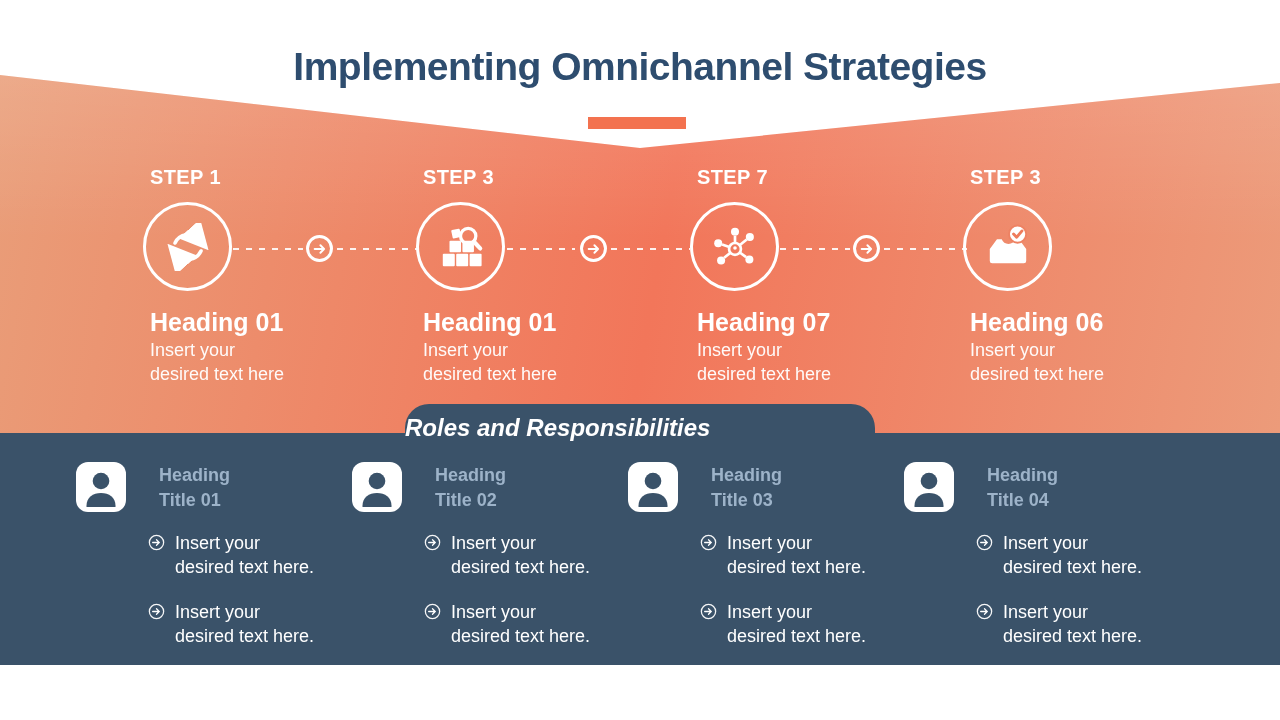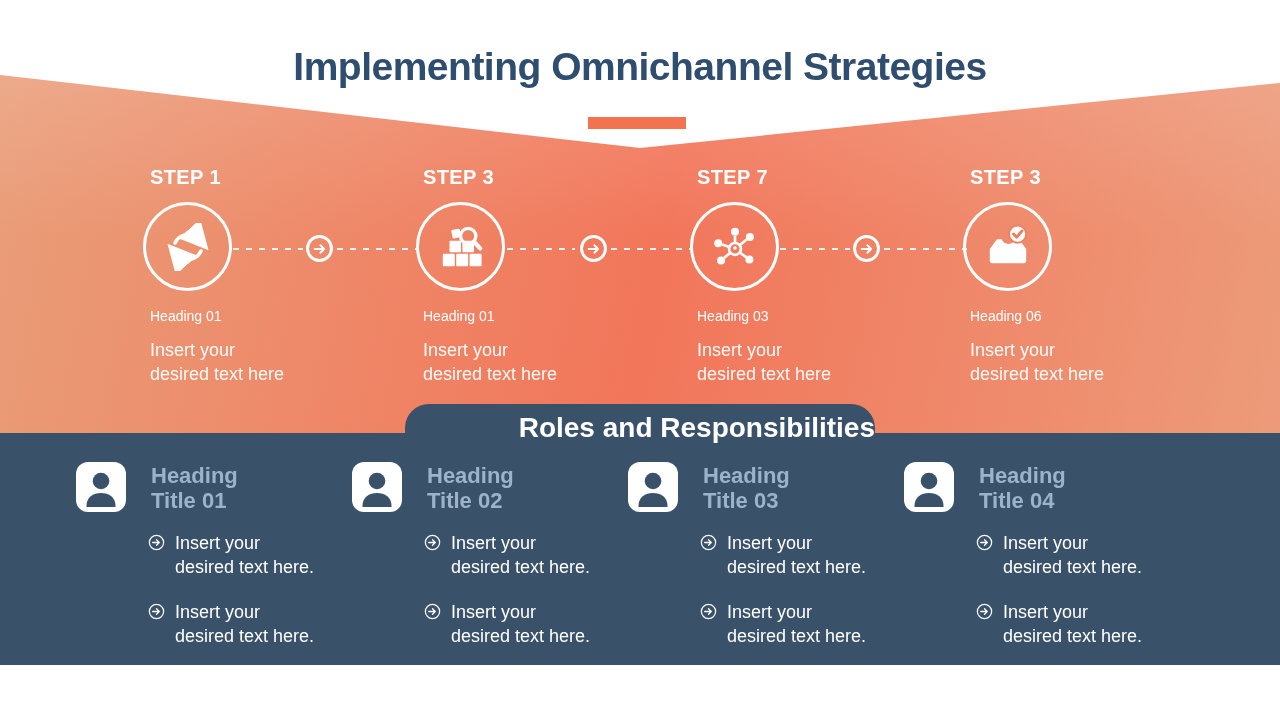--- a/index.html
+++ b/index.html
@@ -22,42 +22,42 @@
   .accent-bar { position:absolute; left:588px; top:117px; width:98px; height:12px; background:var(--accent); }
 
   
   .step { position:absolute; top:166px; width:250px; color:#fff; }
   .step-label { font-size:20px; font-weight:700; letter-spacing:.4px; }
   .step-circle {
     position:absolute; top:36px; left:-7px; width:83px; height:83px;
     border:3.5px solid #fff; border-radius:50%;
     display:flex; align-items:center; justify-content:center;
   }
-  .step-heading { position:absolute; top:142px; font-size:14px; font-weight:400; }
+  .step-heading { position:absolute; top:142px; font-size:25px; font-weight:700; }
   .step-body { position:absolute; top:172px; font-size:18px; line-height:24px; white-space:pre-line; color:rgba(255,255,255,.96); }
 
   .dash {
     position:absolute; top:248px; height:2.4px;
     background:repeating-linear-gradient(90deg, rgba(255,255,255,.9) 0 6px, transparent 6px 13px);
   }
   .badge {
     position:absolute; top:235px; width:21px; height:21px;
     border:3px solid #fff; border-radius:50%;
     display:flex; align-items:center; justify-content:center;
   }
 
   
   .roles-section { position:absolute; left:0; top:433px; width:1280px; height:232px; background:var(--dark); }
   .roles-tab { position:absolute; left:405px; top:404px; width:470px; height:44px; background:var(--dark); border-radius:24px 24px 0 0; }
-  .roles-title { text-align:right; line-height:47px; font-size:28px; font-weight:700; color:#fff; }
+  .roles-title { text-align:left; line-height:47px; font-size:24px; font-weight:700; color:#fff;font-style:italic; }
 
   .role { position:absolute; top:462px; width:266px; }
   .role-head { display:flex; }
   .role-icon { width:50px; height:50px; background:#fff; border-radius:12px; overflow:hidden; flex:0 0 auto; }
-  .role-heading { margin-left:25px; padding-top:1px; font-size:22px; font-weight:700; line-height:25px; color:var(--muted); white-space:pre-line; }
+  .role-heading { margin-left:33px; padding-top:1px; font-size:18px; font-weight:700; line-height:25px; color:var(--muted); white-space:pre-line; }
   .role-bullets { margin:18px 0 0 72px; }
   .bullet { display:flex; margin-bottom:21px; }
   .bullet-icon { flex:0 0 auto; margin-top:3px; }
   .bullet-text { margin-left:10px; font-size:18px; line-height:24px; color:#fff; white-space:pre-line; }
 </style>
 </head>
 <body style="--accent: #F3724F; --title-text: #2E4D6F; --dark: #3A5269; --muted: #9DB3C9; --band-light: #E99E79; --band-mid: #F2765A; --band-right: #EC9B7A;">
 
 <div class="slide">
 
@@ -124,21 +124,21 @@
         <g fill="#fff">
           <circle cx="24" cy="8" r="4.2"></circle>
           <circle cx="39.5" y="13.5" cy="13.5" r="4.2"></circle>
           <circle cx="39" cy="37" r="4.2"></circle>
           <circle cx="9.5" cy="38" r="4.2"></circle>
           <circle cx="6.5" cy="20" r="4.2"></circle>
           <circle cx="24" cy="25" r="1.9"></circle>
         </g>
       </svg>
     </div>
-    <div class="step-heading">Heading 03</div>
+    <div class="step-heading">Heading 07</div>
     <div class="step-body">Insert your
 desired text here</div>
   </div>
 
   <div class="step" style="left:970px">
     <div class="step-label">STEP 3</div>
     <div class="step-circle">
       <svg viewBox="0 0 48 48" width="46" height="46">
         <path fill="#fff" d="M5 26 L12.5 16 H17.5 A7.5 7.5 0 0 0 31.5 16 H35.5 L43 26 V38.5 Q43 41 40.5 41 H7.5 Q5 41 5 38.5 Z"></path>
         <circle cx="34" cy="10.5" r="9" fill="#fff" stroke="#EE8263" stroke-width="2"></circle>

